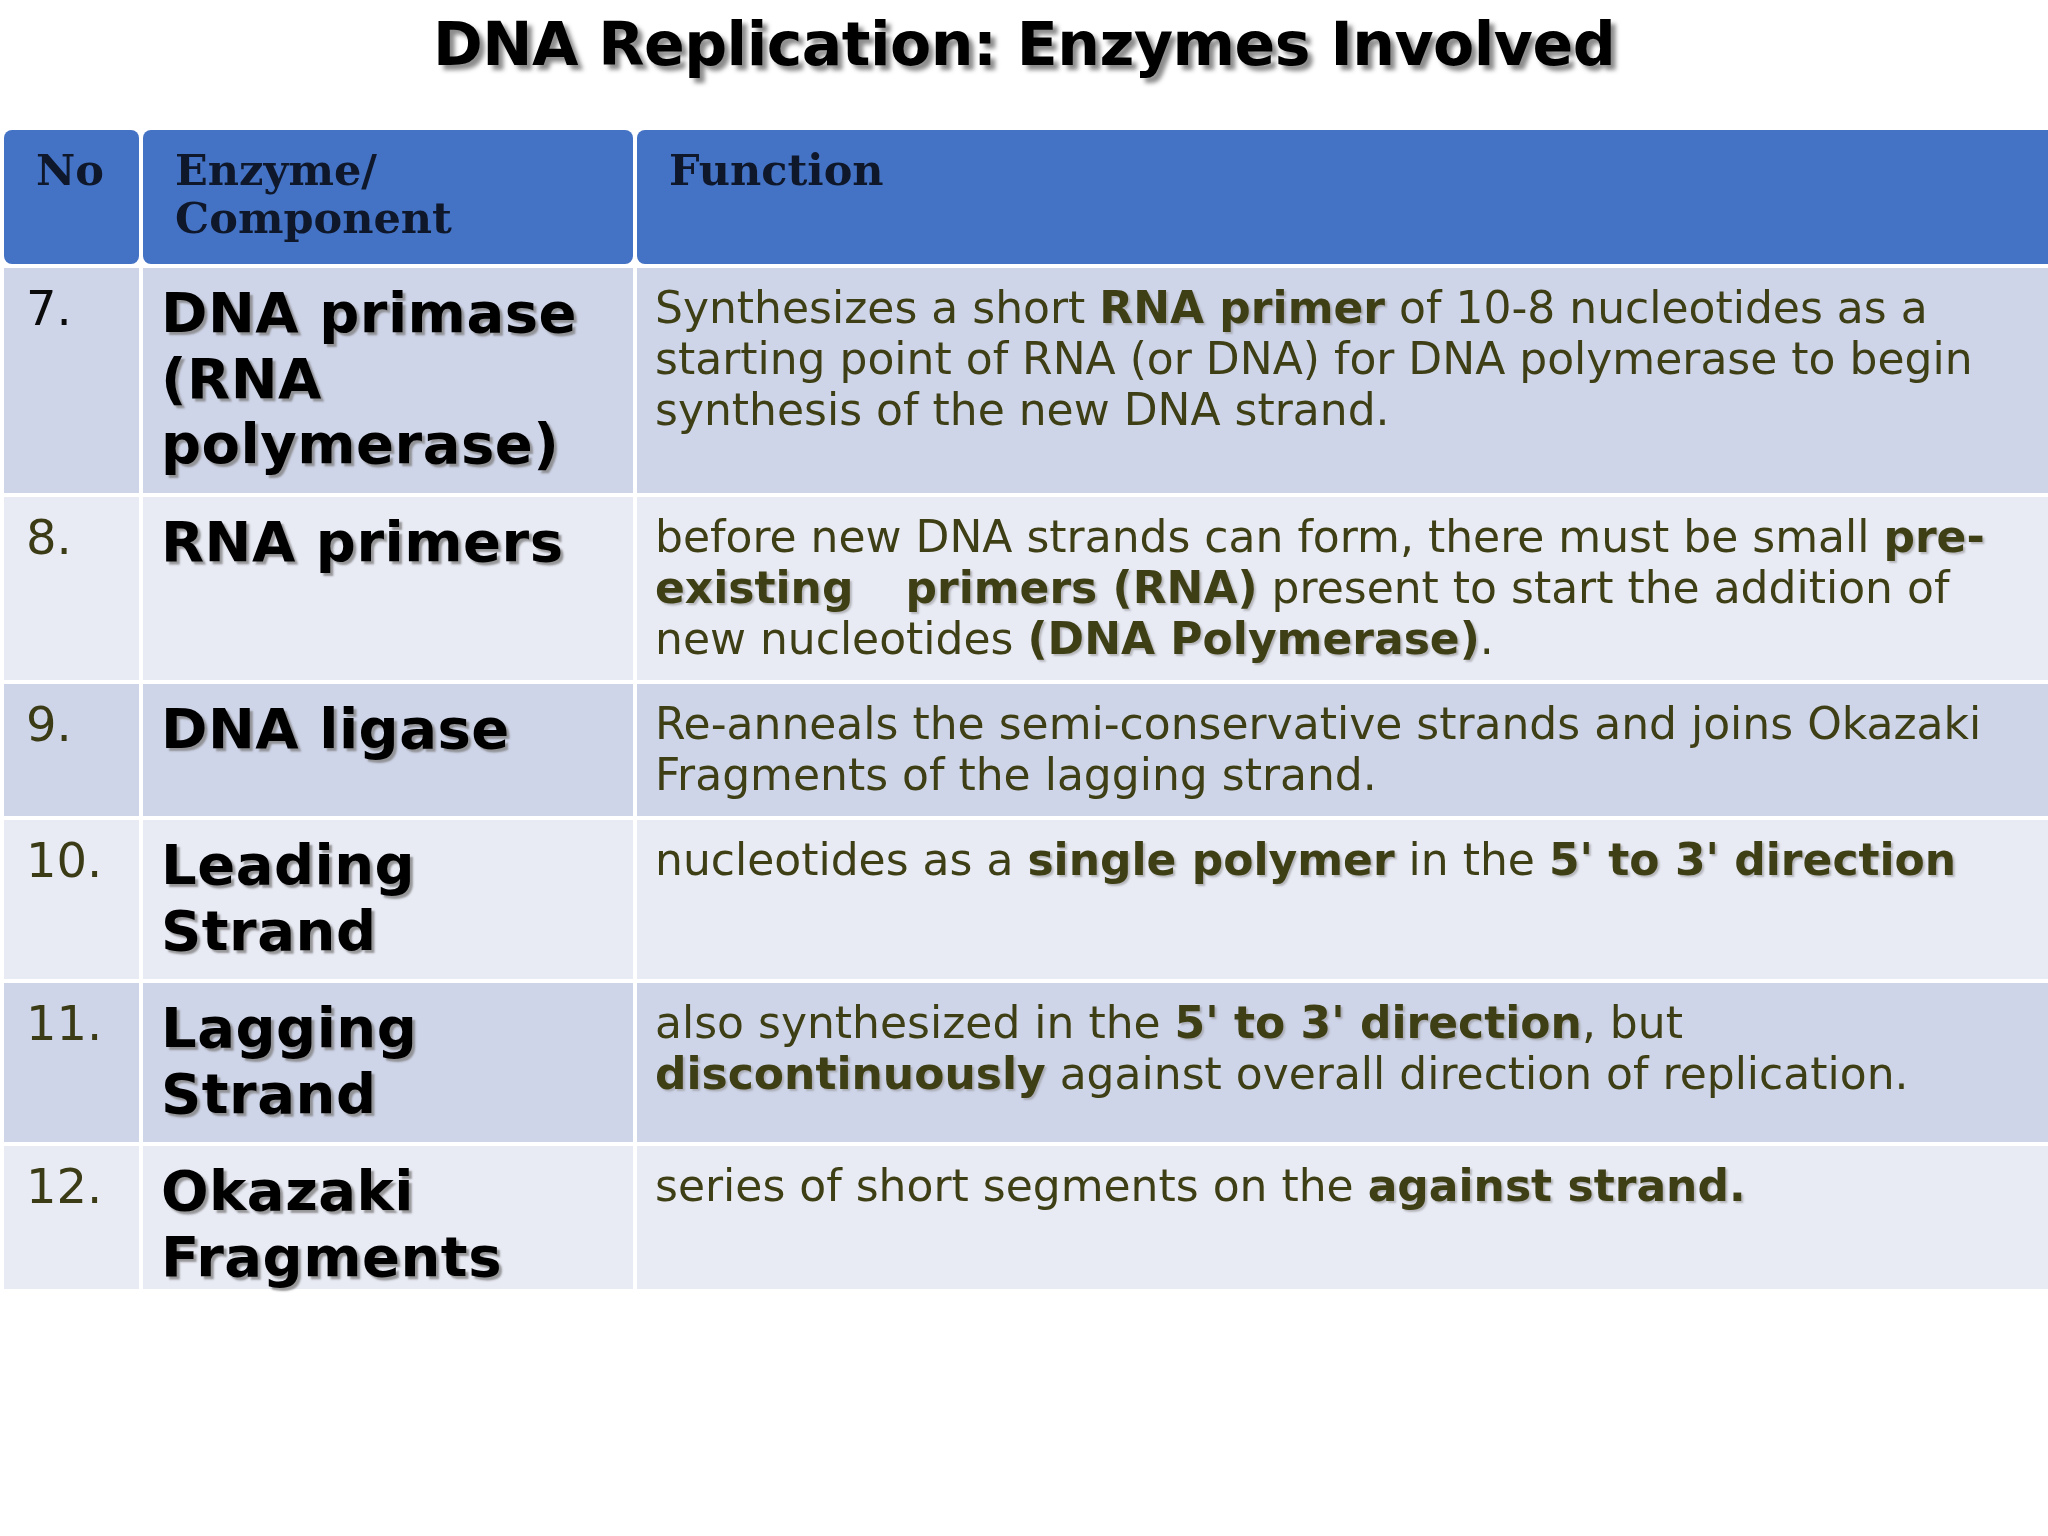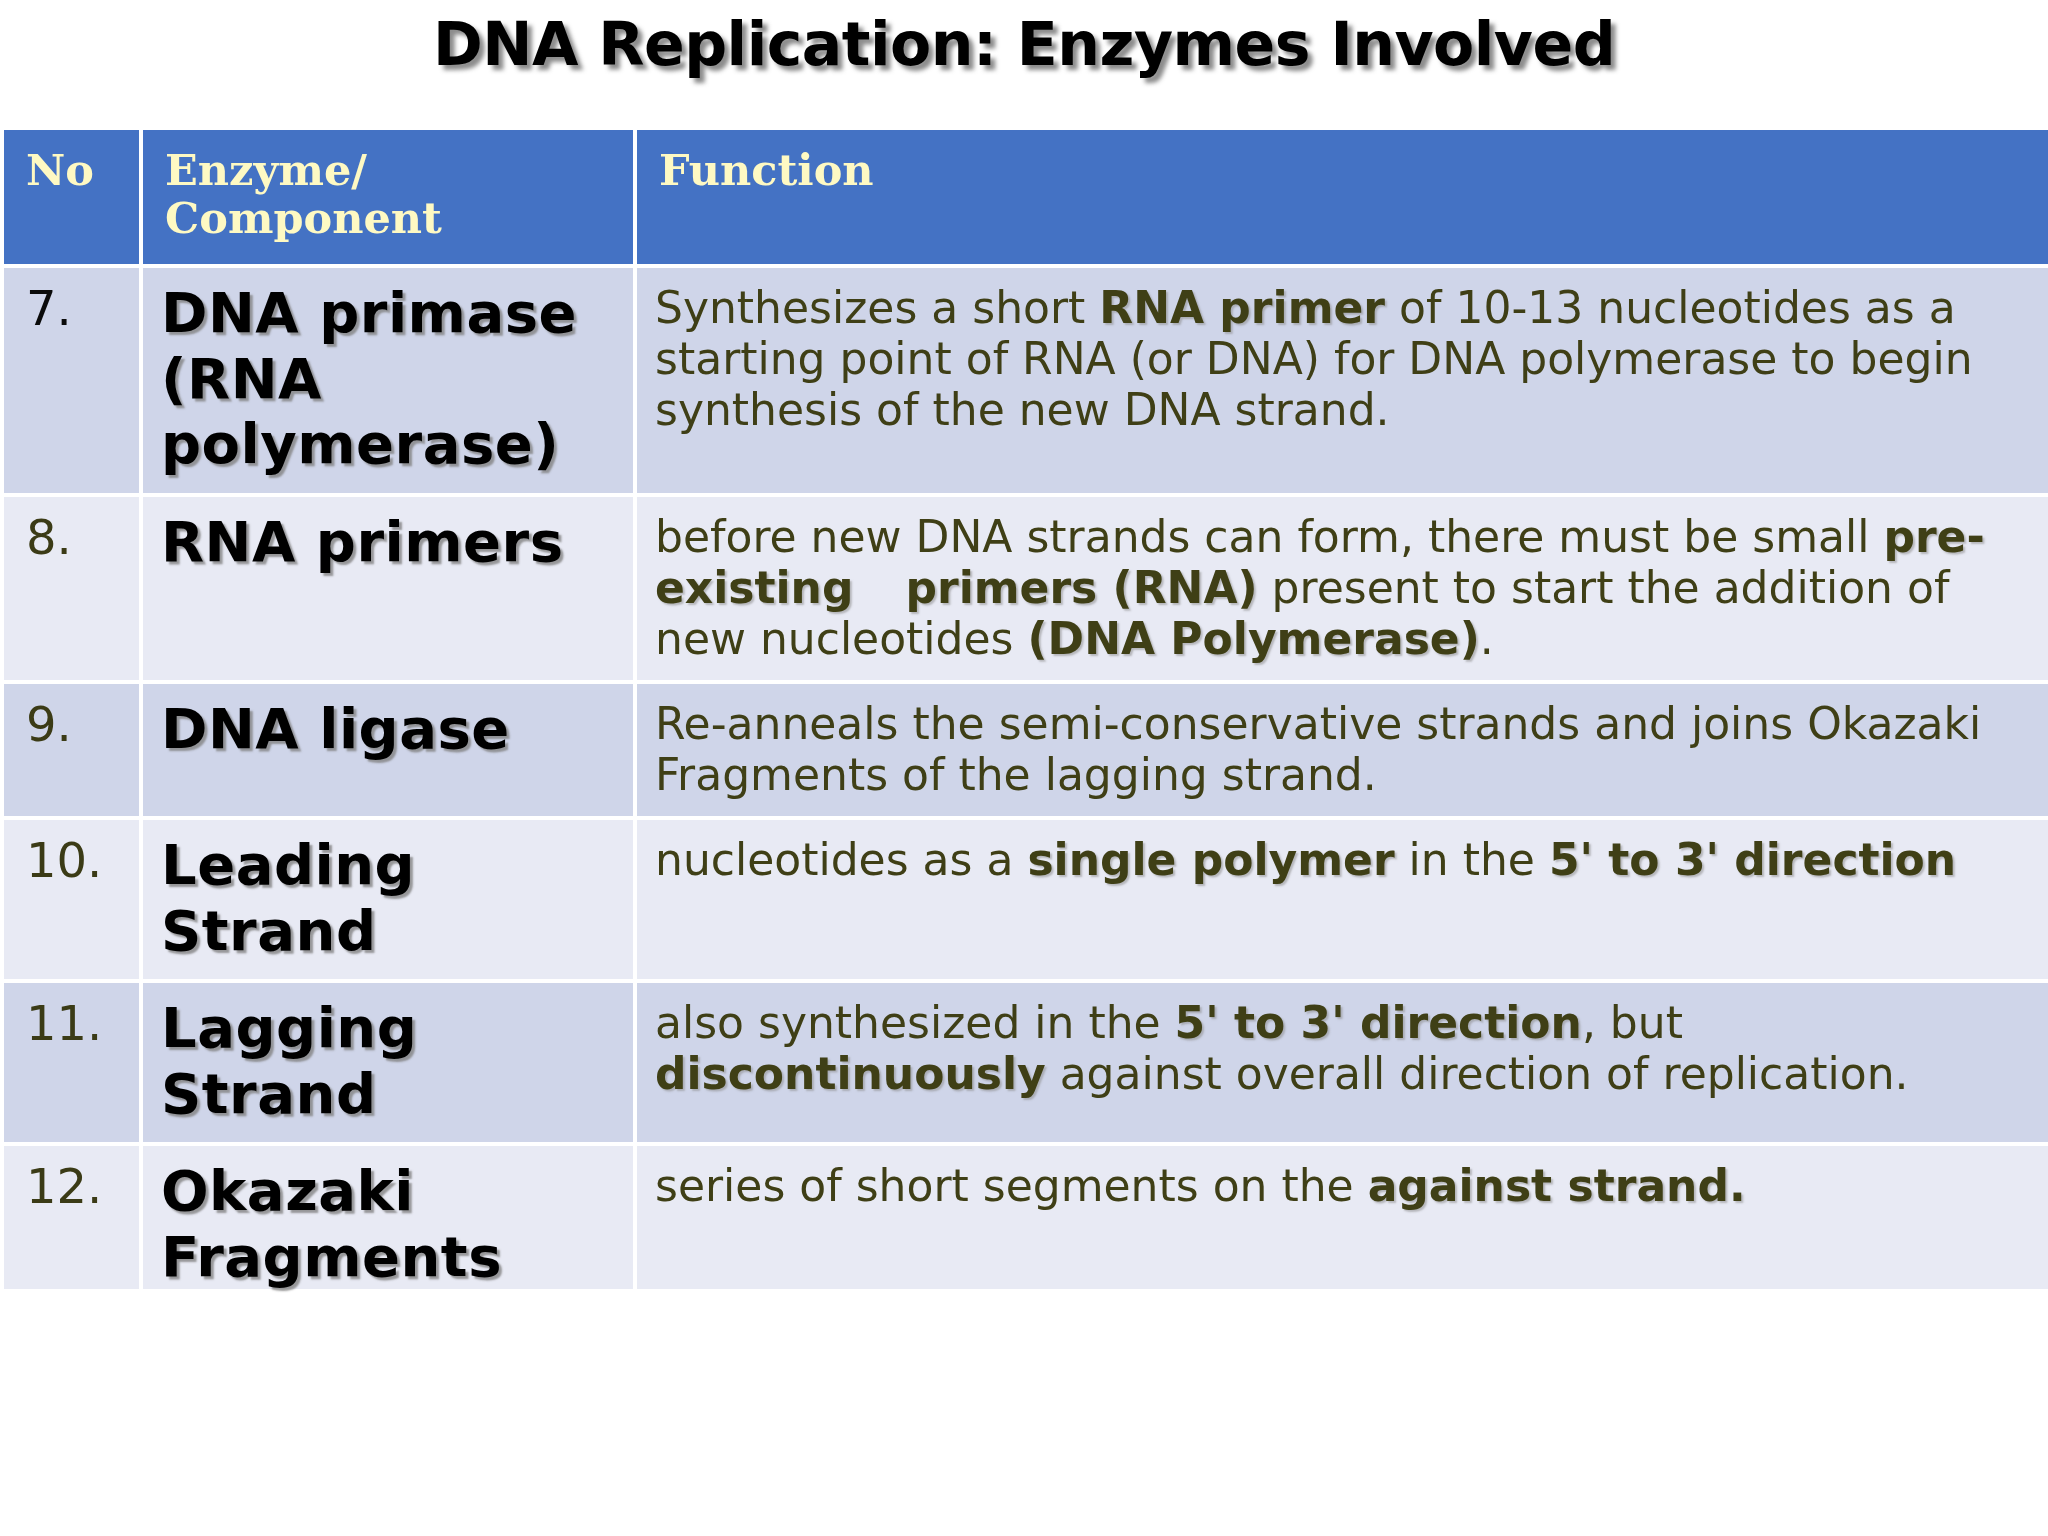--- a/index.html
+++ b/index.html
@@ -38,30 +38,31 @@
     border-spacing: 4px 4px;
     table-layout: fixed;
     margin-top: -6px;
   }
   .enzyme-table col.c-no    { width: 135px; }
   .enzyme-table col.c-enz   { width: 490px; }
   .enzyme-table col.c-fun   { width: 1419px; }
 
   thead th {
     background: #4472C4;
-    color: #fef9c3;
+    color: #0f172a;
     font-family: "DejaVu Serif", serif;
     font-weight: bold;
     font-size: 43px;
     line-height: 1.12;
     text-align: left;
     vertical-align: top;
-    padding: 16px 14px 22px 22px;
+    padding: 16px 14px 22px 32px;
     height: 120px;
     box-sizing: border-box;
+    border-radius: 8px;
   }
 
   tbody td {
     vertical-align: top;
     padding: 10px 14px 16px 18px;
     box-sizing: border-box;
   }
   tbody tr.band-dark td { background: #CFD5E9; }
   tbody tr.band-light td { background: #E8EAF4; }
 
@@ -122,21 +123,21 @@
     <tr>
       <th>No</th>
       <th><span>Enzyme/</span><br><span>Component</span></th>
       <th>Function</th>
     </tr>
   </thead>
   <tbody id="tbody">
       <tr class="band-dark">
         <td class="cell-no first-black">7.</td>
         <td class="cell-enz"><span>DNA primase</span><br><span>(RNA</span><br><span>polymerase)</span></td>
-        <td class="cell-fun"><span>Synthesizes a short </span><b>RNA primer</b><span> of 10-13 nucleotides as a starting point of RNA (or DNA) for DNA polymerase to begin synthesis of the new DNA strand.</span></td>
+        <td class="cell-fun"><span>Synthesizes a short </span><b>RNA primer</b><span> of 10-8 nucleotides as a starting point of RNA (or DNA) for DNA polymerase to begin synthesis of the new DNA strand.</span></td>
       </tr>
       <tr class="band-light">
         <td class="cell-no">8.</td>
         <td class="cell-enz">RNA primers</td>
         <td class="cell-fun"><span>before new DNA strands can form, there must be small </span><b>pre-existing</b><span class="gap-sp"></span><b>primers (RNA)</b><span> present to start the addition of new nucleotides </span><b>(DNA Polymerase)</b><span>.</span></td>
       </tr>
       <tr class="band-dark">
         <td class="cell-no">9.</td>
         <td class="cell-enz">DNA ligase</td>
         <td class="cell-fun"><span>Re-anneals the semi-conservative strands and joins Okazaki Fragments of the lagging strand.</span></td>

